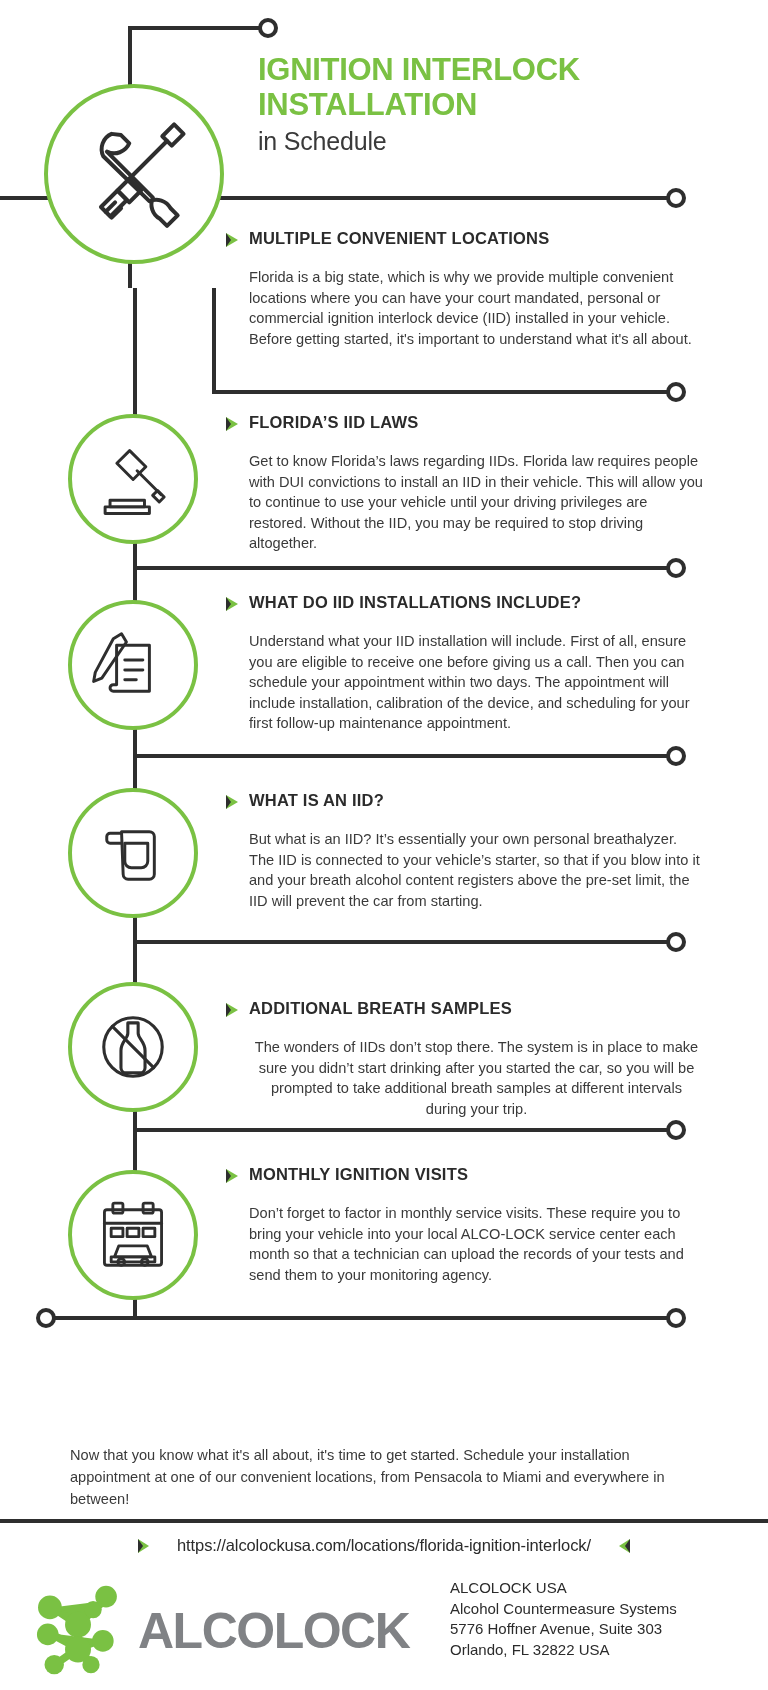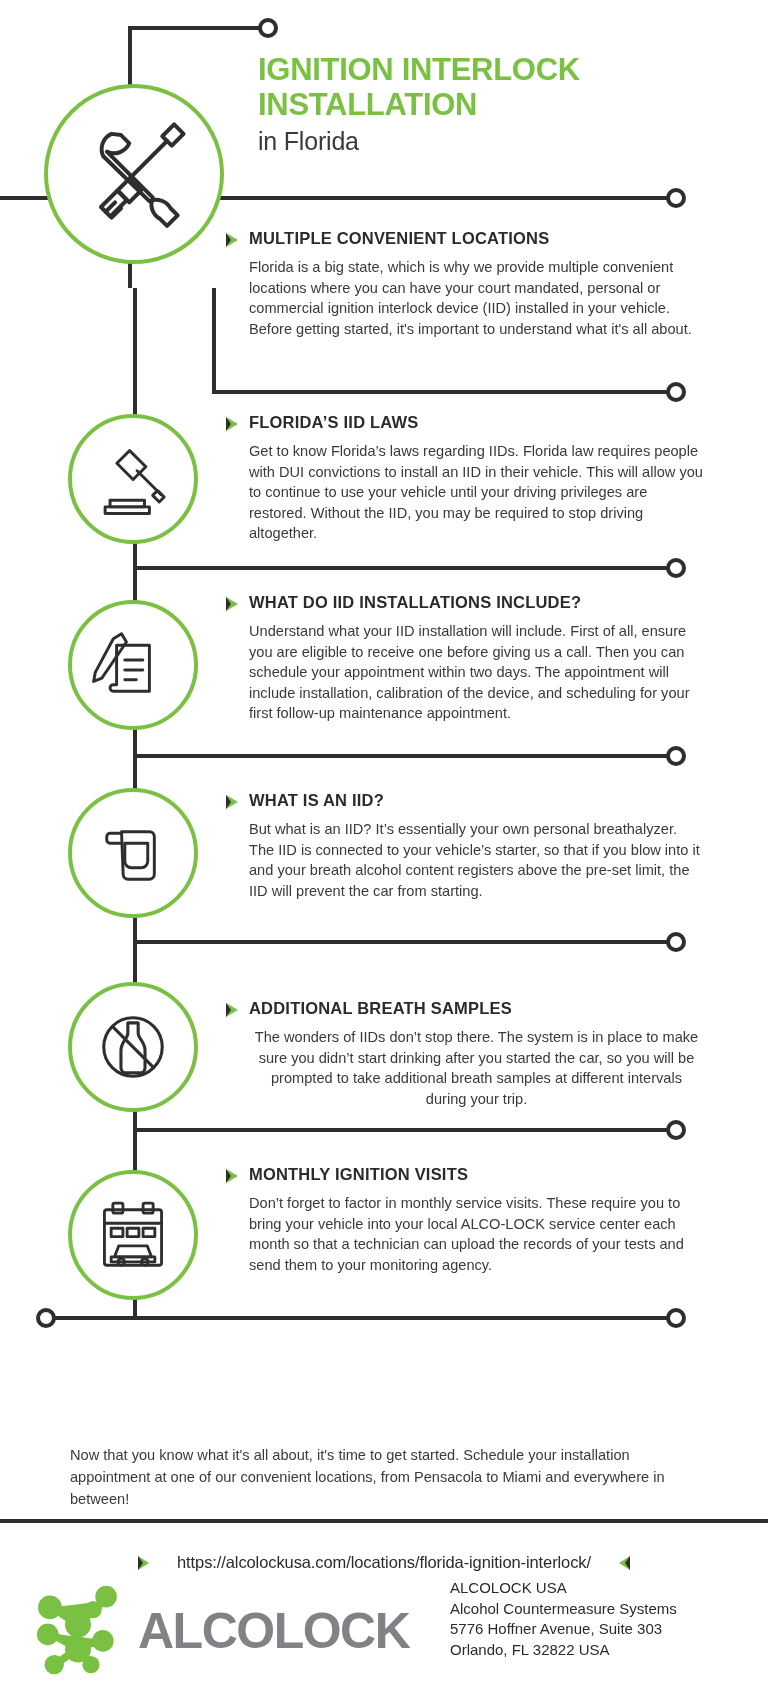--- a/index.html
+++ b/index.html
@@ -55,38 +55,38 @@
     content:"";position:absolute;left:-12px;top:-7px;
     width:0;height:0;
     border-top:7px solid transparent;border-bottom:7px solid transparent;
     border-left:5px solid #2e2e2e;
   }
   .sec-title{
     font-size:16.5px;font-weight:bold;letter-spacing:0.2px;
     color:#2b2b2b;line-height:20px;
   }
   .sec-body{
-    margin-top:9px;margin-left:23px;
+    margin-top:19px;margin-left:23px;
     font-size:14.6px;line-height:20.5px;color:#3a3a3a;
     max-width:455px;
   }
 
   
   .closing{
     position:absolute;left:70px;top:1444px;width:628px;
     text-align:left;font-size:14.6px;line-height:22px;color:#3a3a3a;
   }
   .divider{
     position:absolute;left:0;top:1519px;width:768px;height:4px;background:#2e2e2e;
   }
 
   
   .url-row{
     position:absolute;left:0;top:1536px;width:768px;
-    display:flex;align-items:center;justify-content:center;gap:28px;margin-top:17px;
+    display:flex;align-items:center;justify-content:center;gap:28px;
   }
   .url-text{font-size:16.5px;color:#2b2b2b;letter-spacing:-0.1px;}
   .tri-r{
     width:0;height:0;
     border-top:7px solid transparent;border-bottom:7px solid transparent;
     border-left:11px solid #7ac143;position:relative;
   }
   .tri-r::before{
     content:"";position:absolute;left:-11px;top:-7px;width:0;height:0;
     border-top:7px solid transparent;border-bottom:7px solid transparent;
@@ -221,21 +221,21 @@
         <path d="M24 76 h52 v6 h-52 z"></path>
         <circle cx="36" cy="82" r="4"></circle>
         <circle cx="64" cy="82" r="4"></circle>
       </svg>
     </span>
   </div>
 
   <div class="title-block">
     <div class="title-main">IGNITION INTERLOCK</div>
     <div class="title-main">INSTALLATION</div>
-    <div class="title-sub">in Florida</div>
+    <div class="title-sub">in Schedule</div>
   </div>
 
   <div class="section" style="top:228px;">
     <div class="sec-head">
       <span class="tri"></span>
       <span class="sec-title">MULTIPLE CONVENIENT LOCATIONS</span>
     </div>
     <div class="sec-body">Florida is a big state, which is why we provide multiple convenient locations where you can have your court mandated, personal or commercial ignition interlock device (IID) installed in your vehicle. Before getting started, it's important to understand what it's all about.</div>
   </div>
 

